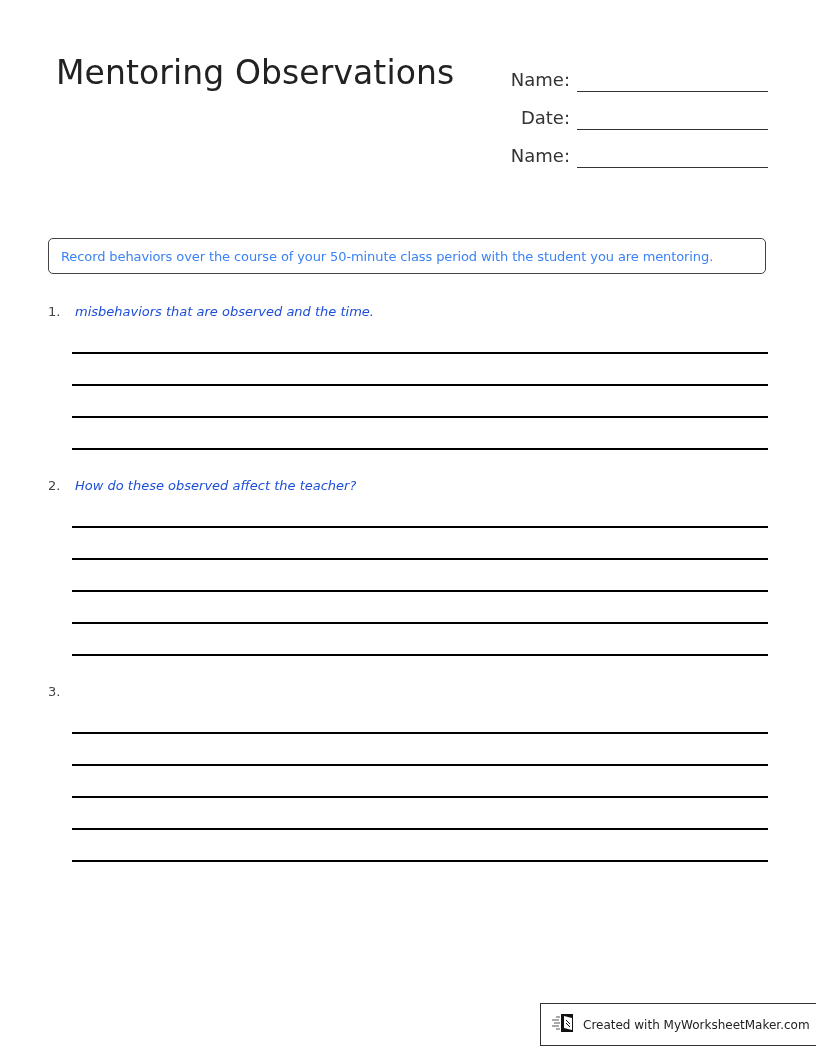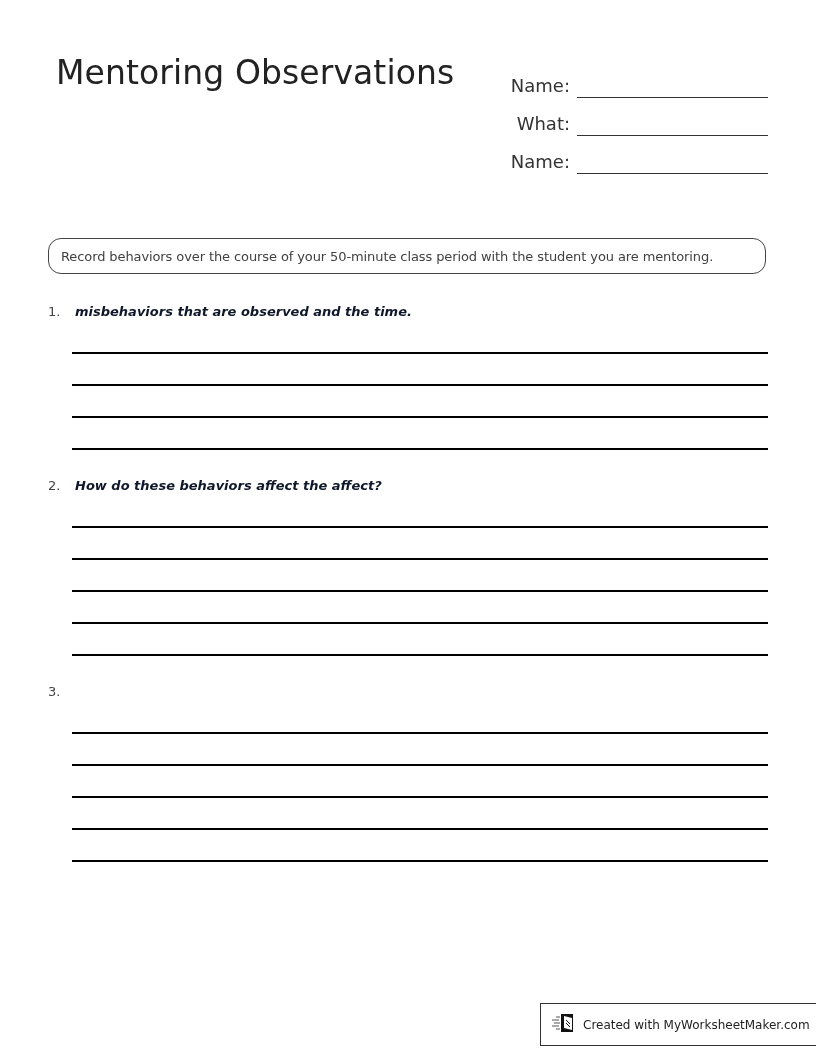--- a/index.html
+++ b/index.html
@@ -1,42 +1,42 @@
 <!DOCTYPE html>
 <html><head>
 <meta charset="utf-8">
 <style>
   html, body { margin: 0; padding: 0; background: #fff; }
   body { width: 816px; height: 1056px; position: relative; font-family: "DejaVu Sans", "Liberation Sans", sans-serif; color: #222; overflow: hidden; }
   .title { position: absolute; left: 48px; top: 47px; font-size: 33px; font-weight: normal; color: #222; letter-spacing: 0.1px; margin: 8px; line-height: 1.1; }
-  .fields { position: absolute; left: 470px; top: 60px; width: 298px; }
+  .fields { position: absolute; left: 470px; top: 54px; width: 298px; }
   .field { display: flex; align-items: flex-end; height: 38px; }
   .field-label { width: 100px; text-align: right; font-size: 18px; color: #333; padding-right: 7px; line-height: 1; padding-bottom: 3px; }
   .field-line { flex: 1; border-bottom: 1.3px solid #333; height: 1px; margin-bottom: 0px; }
-  .instructions { position: absolute; left: 48px; top: 238px; width: 718px; height: 36px; border: 1px solid #444; border-radius: 13px; box-sizing: border-box; font-size: 13px; color: #404040; display: flex; align-items: center; padding-left: 12px; letter-spacing: -0.1px; }
+  .instructions { position: absolute; left: 48px; top: 238px; width: 718px; height: 36px; border: 1px solid #444; border-radius: 5px; box-sizing: border-box; font-size: 13px; color: #3b82f6; display: flex; align-items: center; padding-left: 12px; letter-spacing: -0.1px; }
   .question { position: absolute; left: 48px; width: 720px; }
   .q-head { display: flex; align-items: baseline; font-size: 13px; }
   .q-num { width: 27px; color: #444; }
-  .q-text { font-weight: bold; font-style: italic; color: #0f172a; }
+  .q-text { font-weight: normal; font-style: italic; color: #1d4ed8; }
   .answer-line { position: absolute; left: 24px; width: 696px; height: 0; border-top: 2px solid #000; }
   .footer { position: absolute; left: 499px; top: 1003px; width: 306px; height: 43px; border: 1px solid #333; box-sizing: border-box; display: flex; align-items: center; padding-left: 10px; font-size: 12px; color: #222; margin-left: 41px; }
   .footer svg { margin-right: 6px; }
 </style>
 </head>
 <body>
 
 <h1 class="title">Mentoring Observations</h1>
 
 <div class="fields">
   <div class="field">
     <span class="field-label">Name:</span>
     <span class="field-line"></span>
   </div>
   <div class="field">
-    <span class="field-label">What:</span>
+    <span class="field-label">Date:</span>
     <span class="field-line"></span>
   </div>
   <div class="field">
     <span class="field-label">Name:</span>
     <span class="field-line"></span>
   </div>
 </div>
 
 <div class="instructions">Record behaviors over the course of your 50-minute class period with the student you are mentoring.</div>
 
@@ -47,21 +47,21 @@
   </div>
   <div class="answer-line" style="top:48px;"></div>
   <div class="answer-line" style="top:80px;"></div>
   <div class="answer-line" style="top:112px;"></div>
   <div class="answer-line" style="top:144px;"></div>
 </div>
 
 <div class="question" style="top:478px;">
   <div class="q-head">
     <span class="q-num">2.</span>
-    <span class="q-text">How do these behaviors affect the affect?</span>
+    <span class="q-text">How do these observed affect the teacher?</span>
   </div>
   <div class="answer-line" style="top:48px;"></div>
   <div class="answer-line" style="top:80px;"></div>
   <div class="answer-line" style="top:112px;"></div>
   <div class="answer-line" style="top:144px;"></div>
   <div class="answer-line" style="top:176px;"></div>
 </div>
 
 <div class="question" style="top:684px;">
   <div class="q-head">

